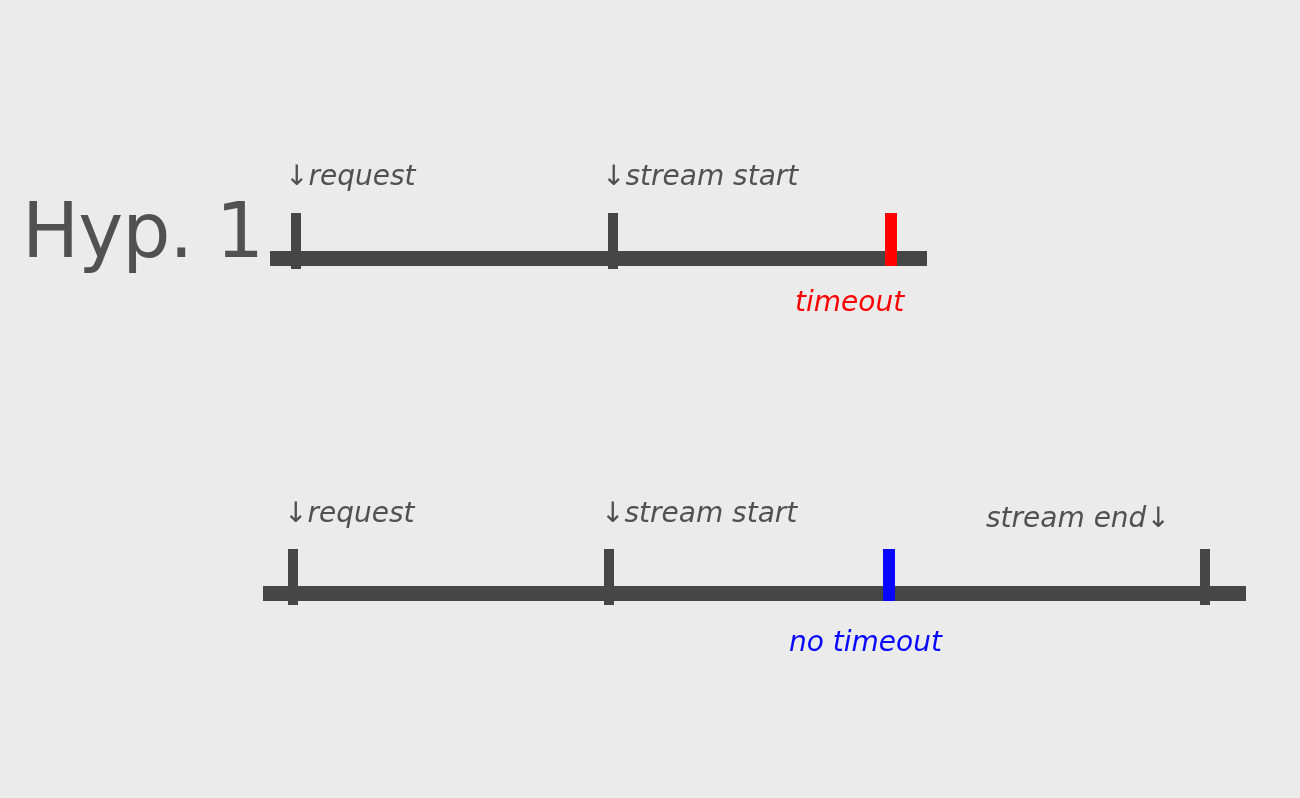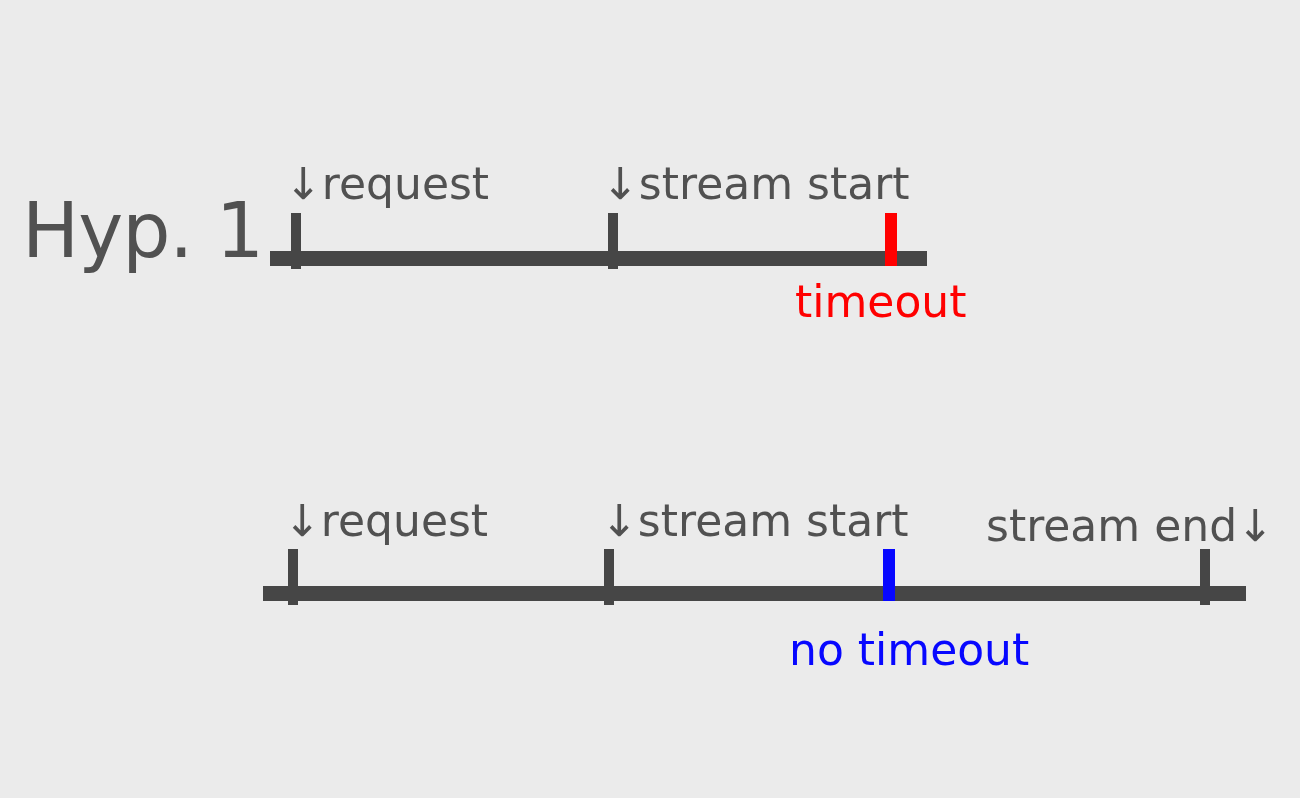--- a/index.html
+++ b/index.html
@@ -23,24 +23,25 @@
   }
   .abs { position: absolute; }
   .hyp-title {
     font-size: 76px;
     line-height: 1;
     color: var(--text);
     white-space: pre;
     letter-spacing: -1px;
   }
   .evt-label {
-    font-size: 44px;
+    font-size: 28px;
     line-height: 1;
     color: var(--text);
     white-space: pre;
+    font-style: italic;
   }
   .bar {
     height: 15px;
     background: var(--line);
   }
   .tick {
     width: 10px;
     background: var(--line);
   }
   .tick.accent-red { width: 12px; background: var(--timeout); }
@@ -56,21 +57,21 @@
   <div class="abs hyp-title" style="left:22px; top:193px;">Hyp. 1</div>
 
   <div class="abs bar" style="left:270px; top:251px; width:657px;"></div>
 
   <div class="abs tick" style="left:291px; top:213px; height:56px;"></div>
   <div class="abs tick" style="left:608px; top:213px; height:56px;"></div>
   <div class="abs tick accent-red" style="left:885px; top:213px; height:53px;"></div>
 
   <div class="abs evt-label" style="left:285px; top:162px;">↓request</div>
   <div class="abs evt-label" style="left:602px; top:162px;">↓stream start</div>
-  <div class="abs evt-label note-red" style="left:795px; top:280px;">timeout</div>
+  <div class="abs evt-label note-red" style="left:795px; top:288px;">timeout</div>
 
 
   <div class="abs bar" style="left:263px; top:586px; width:983px;"></div>
 
   <div class="abs tick" style="left:288px; top:549px; height:56px;"></div>
   <div class="abs tick" style="left:604px; top:549px; height:56px;"></div>
   <div class="abs tick accent-blue" style="left:883px; top:549px; height:52px;"></div>
   <div class="abs tick" style="left:1200px; top:549px; height:56px;"></div>
 
   <div class="abs evt-label" style="left:284px; top:499px;">↓request</div>

